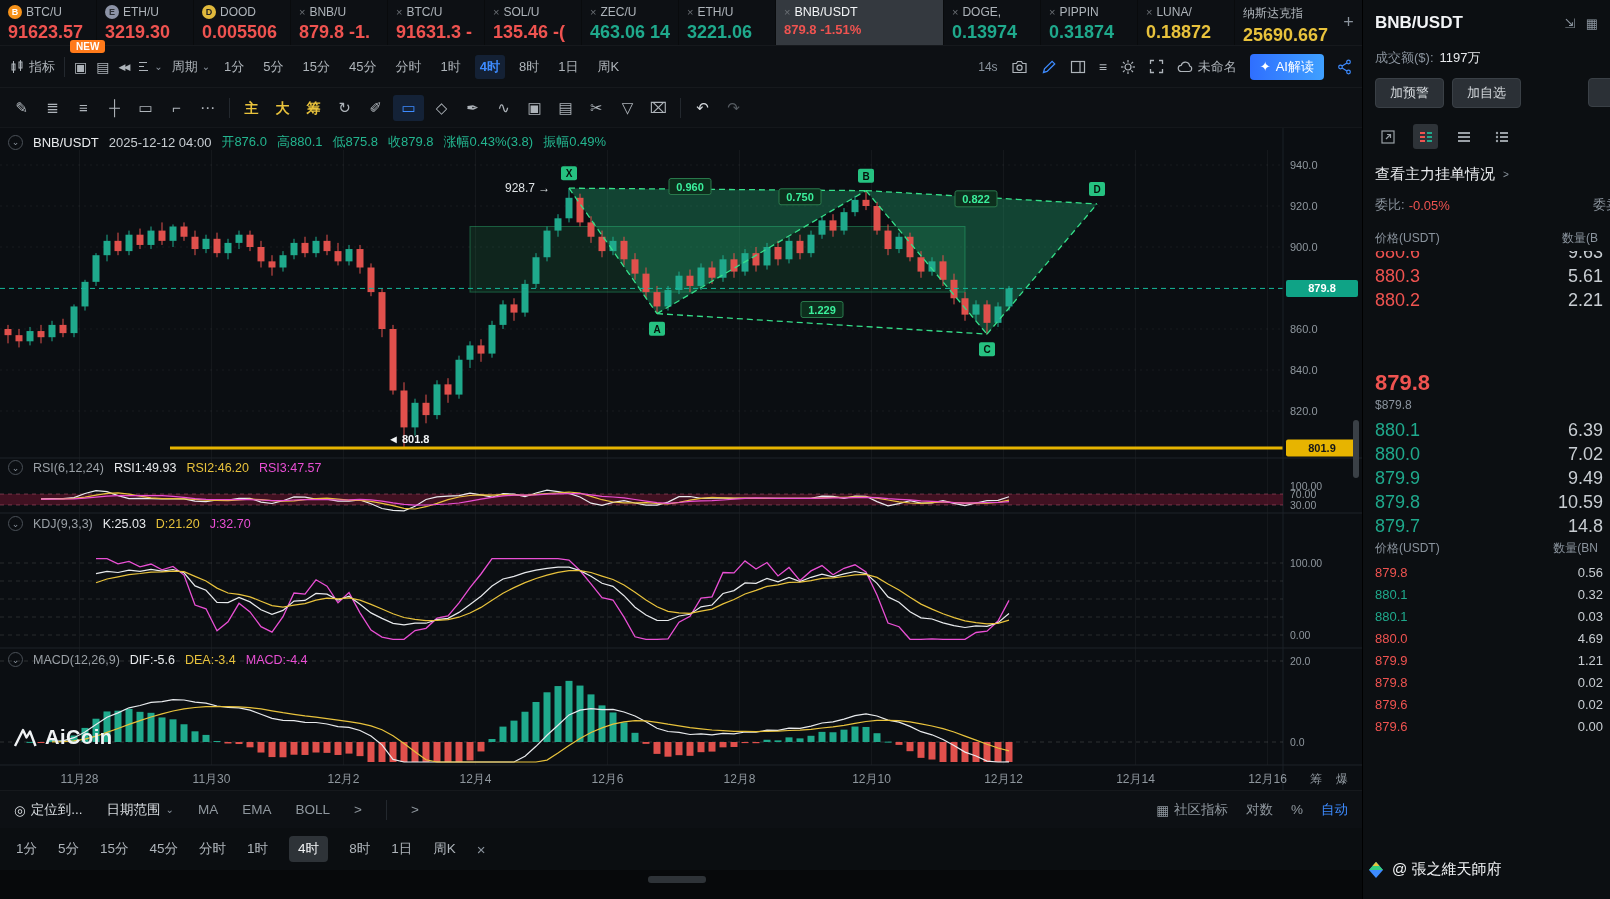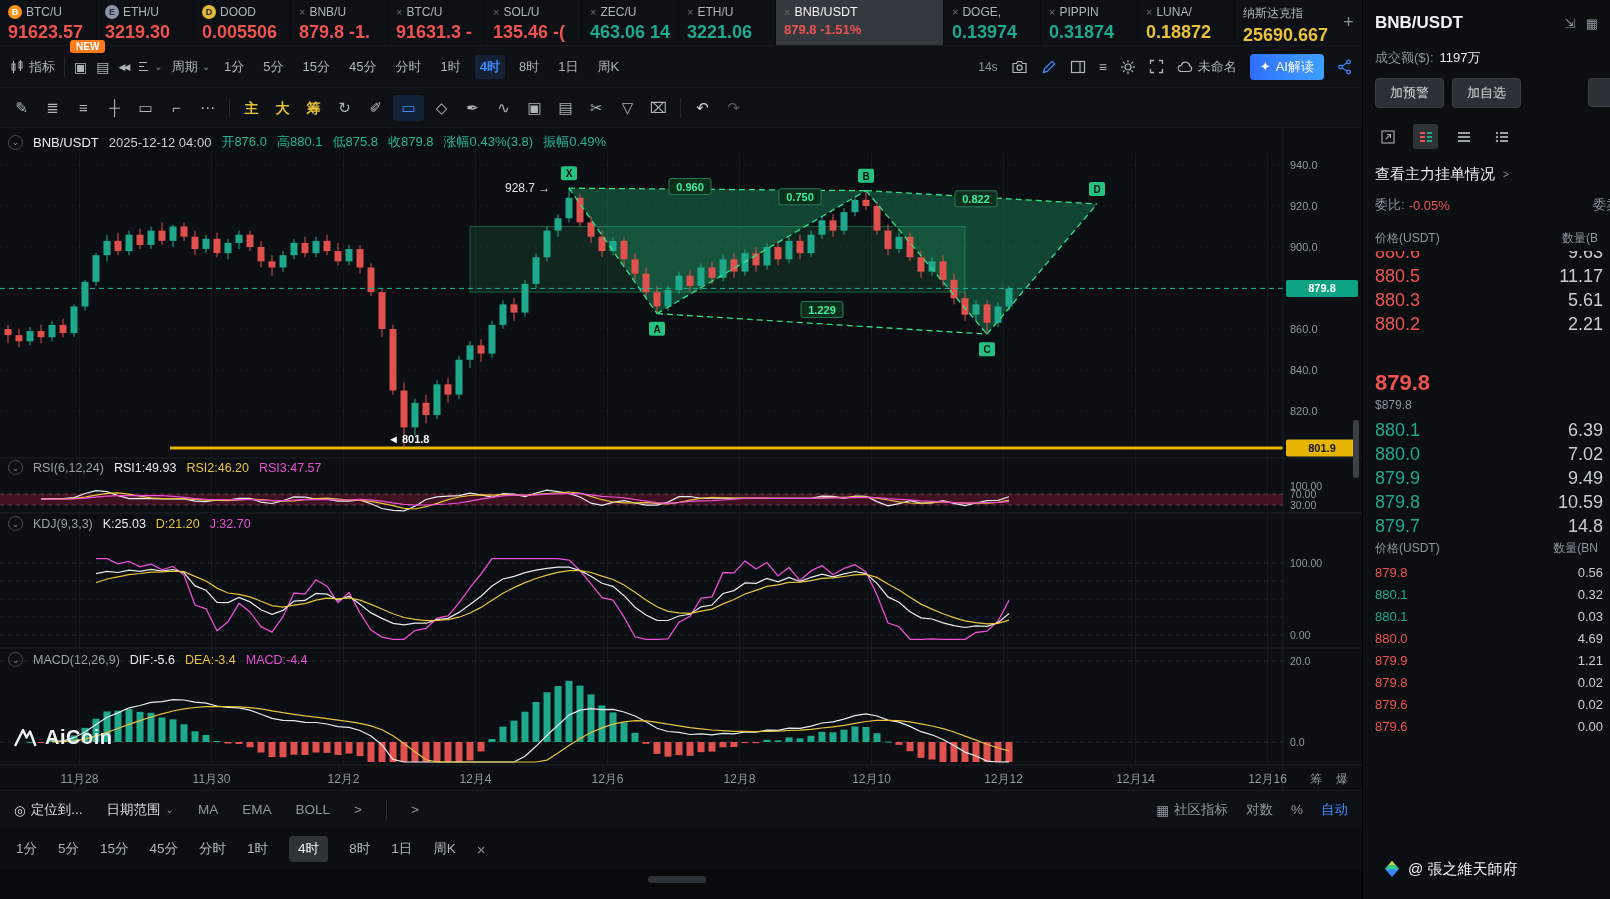--- a/index.html
+++ b/index.html
@@ -96,21 +96,21 @@
 .b-row{display:flex;justify-content:space-between;align-items:center;height:24px;padding:0 12px;font-size:18px;}
 .b-row .q{color:#c8cdd2;margin-right:-5px;}
 .cur-price{padding:7px 12px 6px;}
 .cur-price .big{font-size:22px;font-weight:bold;color:#ef5350;}
 .cur-price .usd{font-size:12px;color:#8b949e;margin-top:2px;}
 .sb-tabs{display:flex;gap:22px;padding:10px 12px 6px;font-size:14px;color:#8b949e;}
 .sb-tab{cursor:pointer;}
 .sb-tab.active{color:#f2f4f6;}
 .t-row{display:flex;justify-content:space-between;align-items:center;height:22px;padding:0 12px;font-size:13px;}
 .t-row .q{color:#c8cdd2;margin-right:-5px;}
-.sb-watermark{position:absolute;bottom:20px;left:20px;display:flex;gap:7px;align-items:flex-start;font-size:15px;color:#f0f2f4;white-space:nowrap;}
+.sb-watermark{position:absolute;bottom:20px;left:4px;display:flex;gap:7px;align-items:center;font-size:15px;color:#f0f2f4;white-space:nowrap;}
 </style>
 </head>
 <body>
 
 <div id="app">
   <div class="left-col">
 
     <div class="ticker-bar">
       <div id="ticker-items" class="ticker-items">
           <div class="ticker-item">
@@ -873,24 +873,20 @@
     <div class="sb-colhead">
       <span>价格(USDT)</span>
       <span>数量(B</span>
     </div>
     <div class="asks" id="sb-asks">
         <div class="b-row">
           <span class="down">880.6</span>
           <span class="q">9.63</span>
         </div>
         <div class="b-row">
-          <span class="down">880.5</span>
-          <span class="q">11.17</span>
-        </div>
-        <div class="b-row">
           <span class="down">880.3</span>
           <span class="q">5.61</span>
         </div>
         <div class="b-row">
           <span class="down">880.2</span>
           <span class="q">2.21</span>
         </div>
       </div>
     <div class="cur-price">
       <div class="big">879.8</div>

